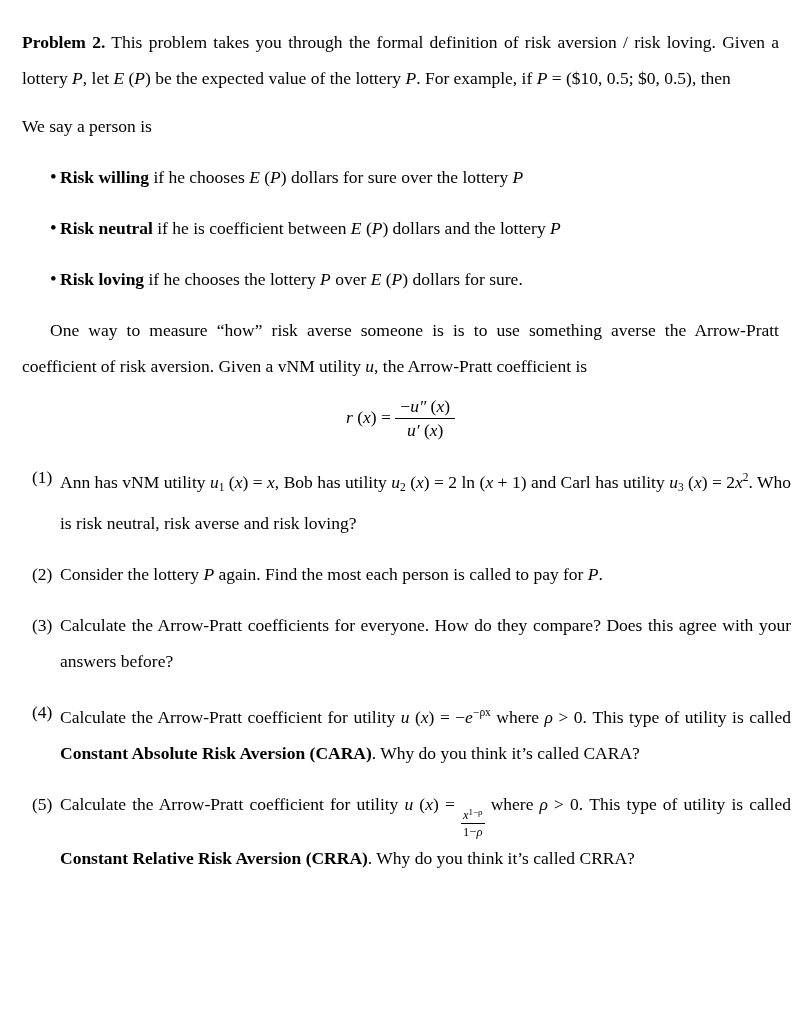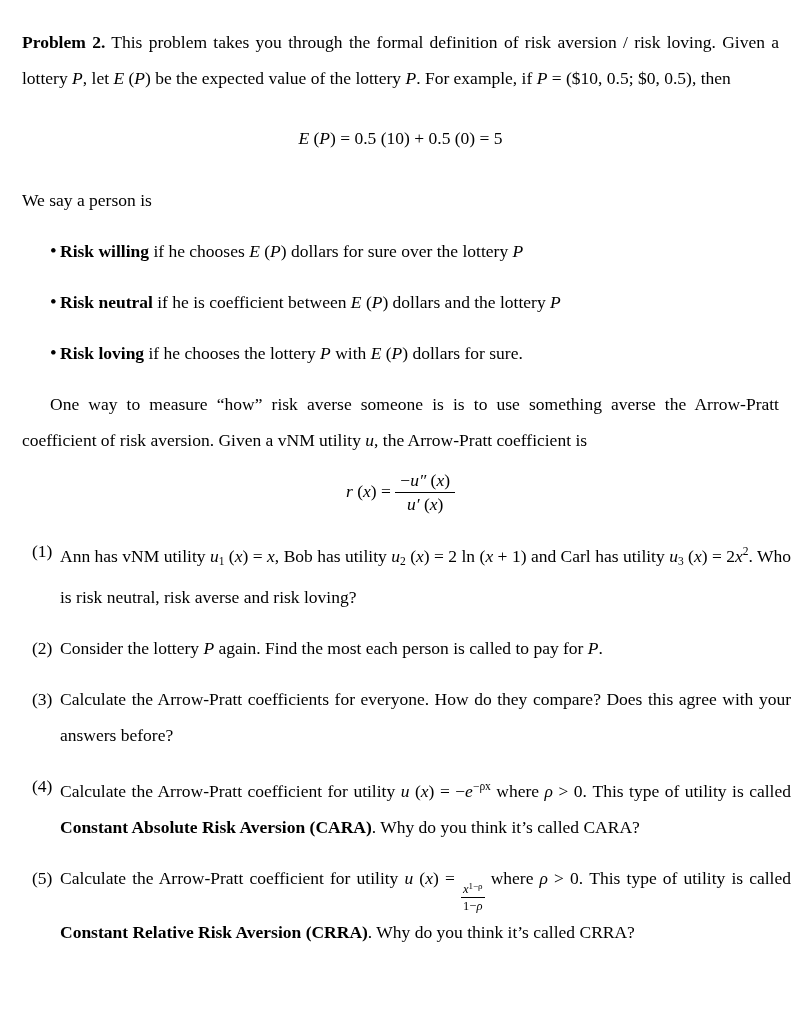--- a/index.html
+++ b/index.html
@@ -82,36 +82,35 @@
     top: 0;
   }
 </style>
 </head>
 <body>
 
 <main class="page">
 
   <p class="para"><span class="seg-b">Problem 2.</span><span class="seg-r"> This problem takes you through the formal definition of risk aversion / risk loving. Given a lottery </span><span class="seg-i">P</span><span class="seg-r">, let </span><span class="seg-i">E</span><span class="seg-r"> (</span><span class="seg-i">P</span><span class="seg-r">) be the expected value of the lottery </span><span class="seg-i">P</span><span class="seg-r">. For example, if </span><span class="seg-i">P</span><span class="seg-r"> = ($10, 0.5; $0, 0.5), then</span></p>
 
-  <div class="equation eq-ev"><span class="seg-i">E</span><span class="seg-r"> (</span><span class="seg-i">P</span><span class="seg-r">) = 0.5 (10) + 0.5 (0) = 5</span></div>
 
   <p class="para"><span class="seg-r">We say a person is</span></p>
 
   <ul class="bullets">
     <li>
       <span class="bullet-marker">•</span>
       <span class="li-text"><span class="seg-b">Risk willing</span><span class="seg-r"> if he chooses </span><span class="seg-i">E</span><span class="seg-r"> (</span><span class="seg-i">P</span><span class="seg-r">) dollars for sure over the lottery </span><span class="seg-i">P</span></span>
     </li>
     <li>
       <span class="bullet-marker">•</span>
       <span class="li-text"><span class="seg-b">Risk neutral</span><span class="seg-r"> if he is coefficient between </span><span class="seg-i">E</span><span class="seg-r"> (</span><span class="seg-i">P</span><span class="seg-r">) dollars and the lottery </span><span class="seg-i">P</span></span>
     </li>
     <li>
       <span class="bullet-marker">•</span>
-      <span class="li-text"><span class="seg-b">Risk loving</span><span class="seg-r"> if he chooses the lottery </span><span class="seg-i">P</span><span class="seg-r"> with </span><span class="seg-i">E</span><span class="seg-r"> (</span><span class="seg-i">P</span><span class="seg-r">) dollars for sure.</span></span>
+      <span class="li-text"><span class="seg-b">Risk loving</span><span class="seg-r"> if he chooses the lottery </span><span class="seg-i">P</span><span class="seg-r"> over </span><span class="seg-i">E</span><span class="seg-r"> (</span><span class="seg-i">P</span><span class="seg-r">) dollars for sure.</span></span>
     </li>
   </ul>
 
   <p class="para indent"><span class="seg-r">One way to measure “how” risk averse someone is is to use something averse the Arrow-Pratt coefficient of risk aversion. Given a vNM utility </span><span class="seg-i">u</span><span class="seg-r">, the Arrow-Pratt coefficient is</span></p>
 
   <div class="equation eq-frac"><span class="seg-i">r</span><span class="seg-r"> (</span><span class="seg-i">x</span><span class="seg-r">) = </span><span class="frac">
         <span class="num"><span class="seg-r">−</span><span class="seg-i">u″</span><span class="seg-r"> (</span><span class="seg-i">x</span><span class="seg-r">)</span></span>
         <span class="den"><span class="seg-i">u′</span><span class="seg-r"> (</span><span class="seg-i">x</span><span class="seg-r">)</span></span>
       </span></div>
 

